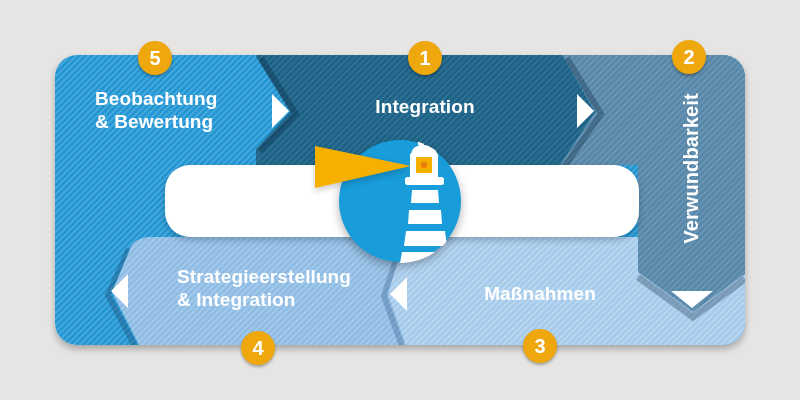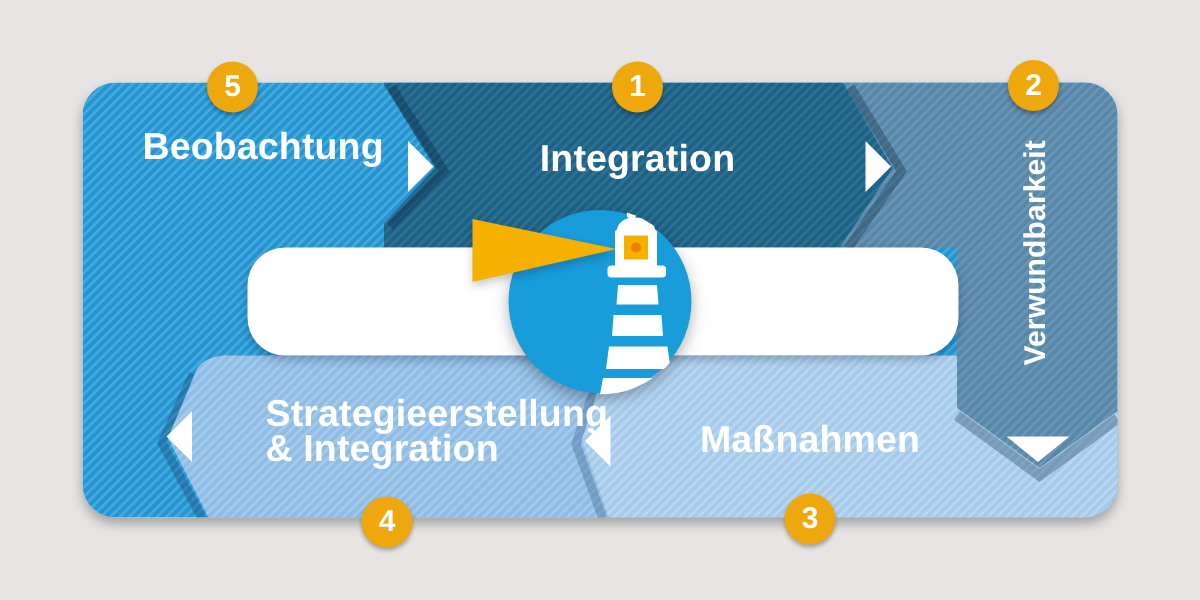--- a/index.html
+++ b/index.html
@@ -3,21 +3,21 @@
 <meta charset="utf-8">
 <style>
   html,body{margin:0;padding:0;}
   body{background:#e6e5e3;font-family:"Liberation Sans",sans-serif;}
   .stage{position:relative;width:800px;height:400px;background:#e6e5e3;overflow:hidden;}
   .panel-shadow{position:absolute;left:55px;top:55px;width:690px;height:290px;border-radius:22px;
     box-shadow:0 4px 7px rgba(0,0,0,0.28);}
   svg.layer{position:absolute;left:0;top:0;width:800px;height:400px;}
   .band{position:absolute;left:165px;top:165px;width:474px;height:72px;background:#ffffff;
     border-radius:25px;box-shadow:0 3px 6px rgba(0,20,40,0.25);}
-  .lbl{position:absolute;color:#ffffff;font-weight:700;font-size:25px;line-height:23px;letter-spacing:0.1px;}
+  .lbl{position:absolute;color:#ffffff;font-weight:700;font-size:19px;line-height:23px;letter-spacing:0.1px;}
   .lbl span{display:block;}
   .lbl-step5{left:95px;top:87px;text-align:left;}
   .lbl-step1{left:330px;top:95px;width:190px;text-align:center;}
   .lbl-step2{left:606px;top:157px;width:170px;text-align:center;transform:rotate(-90deg);font-size:20px;}
   .lbl-step3{left:440px;top:282px;width:200px;text-align:center;}
   .lbl-step4{left:177px;top:265px;text-align:left;}
   .badge{position:absolute;width:34px;height:34px;border-radius:50%;background:#efa70e;color:#fff;
     font-weight:700;font-size:20px;line-height:34px;text-align:center;
     box-shadow:0 2px 3px rgba(0,0,0,0.3);}
   .badge-1{left:408px;top:41px;}
@@ -105,20 +105,21 @@
       <rect x="405" y="177" width="39" height="8" rx="2.5" fill="#ffffff"></rect>
       <polygon points="412,190 438,190 439,203 411,203" fill="#ffffff"></polygon>
       <polygon points="409,210 441,210 442,224 408,224" fill="#ffffff"></polygon>
       <polygon points="406,231 445,231 447,246 404,246" fill="#ffffff"></polygon>
       <polygon points="402,252 449,252 451,263 400,263" fill="#ffffff"></polygon>
     </g>
   </svg>
 
   <div class="lbl lbl-step5">
     <span>Beobachtung</span>
+    <span>&amp; Bewertung</span>
   </div>
   <div class="lbl lbl-step1">Integration</div>
   <div class="lbl lbl-step2">Verwundbarkeit</div>
   <div class="lbl lbl-step3">Maßnahmen</div>
   <div class="lbl lbl-step4">
     <span>Strategieerstellung</span>
     <span>&amp; Integration</span>
   </div>
 
   <div class="badge badge-1">1</div>

